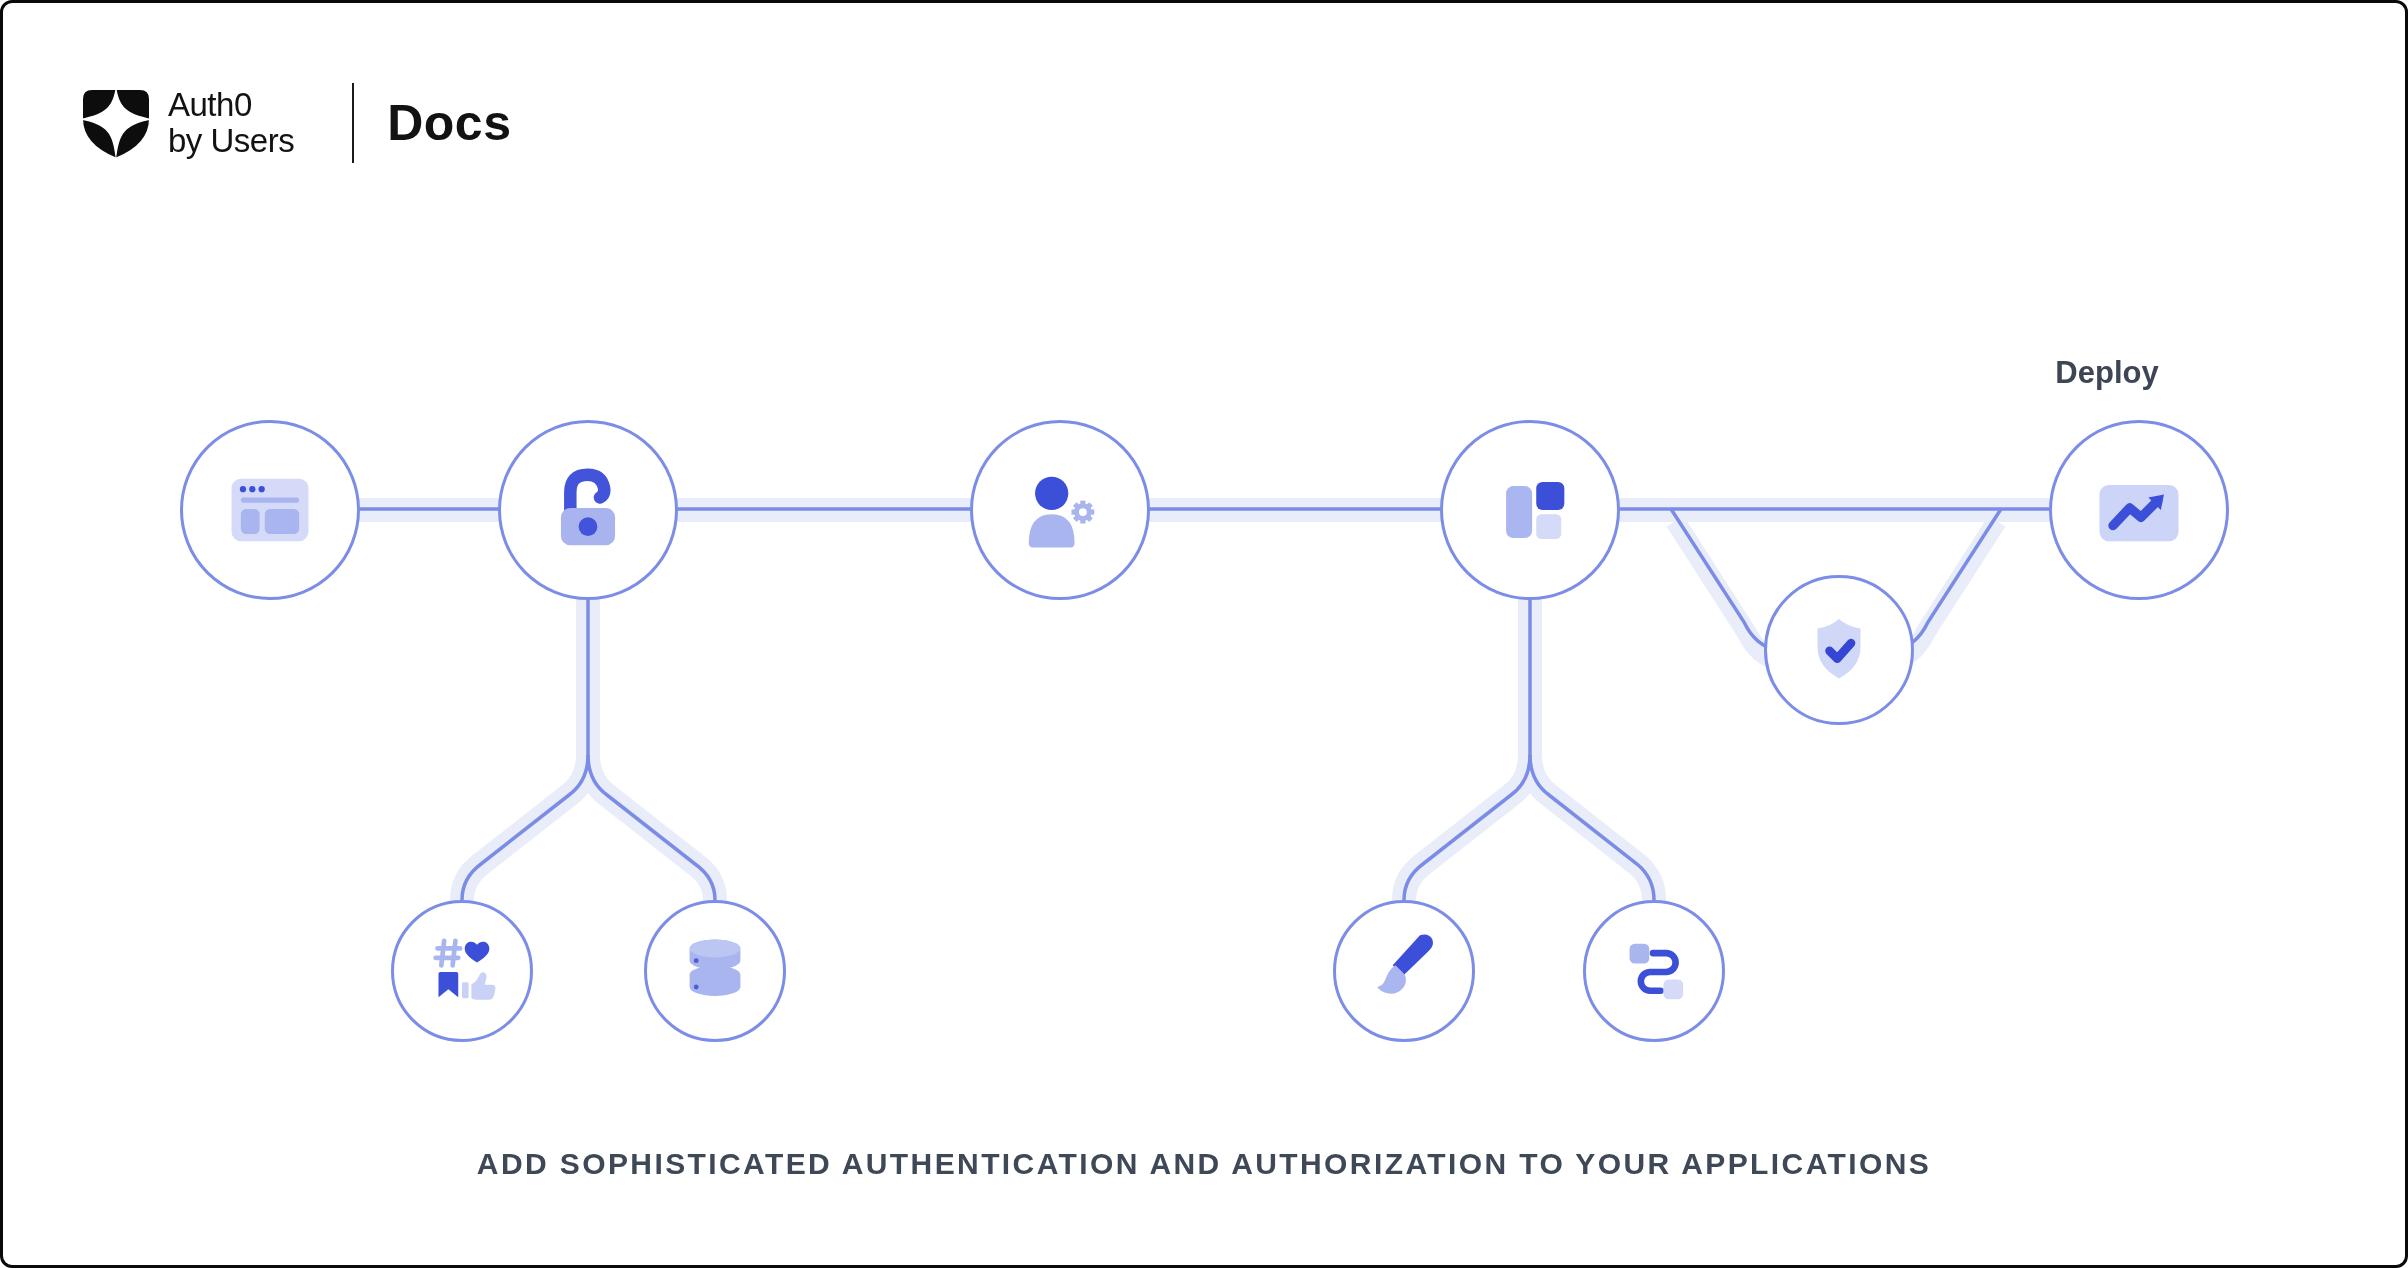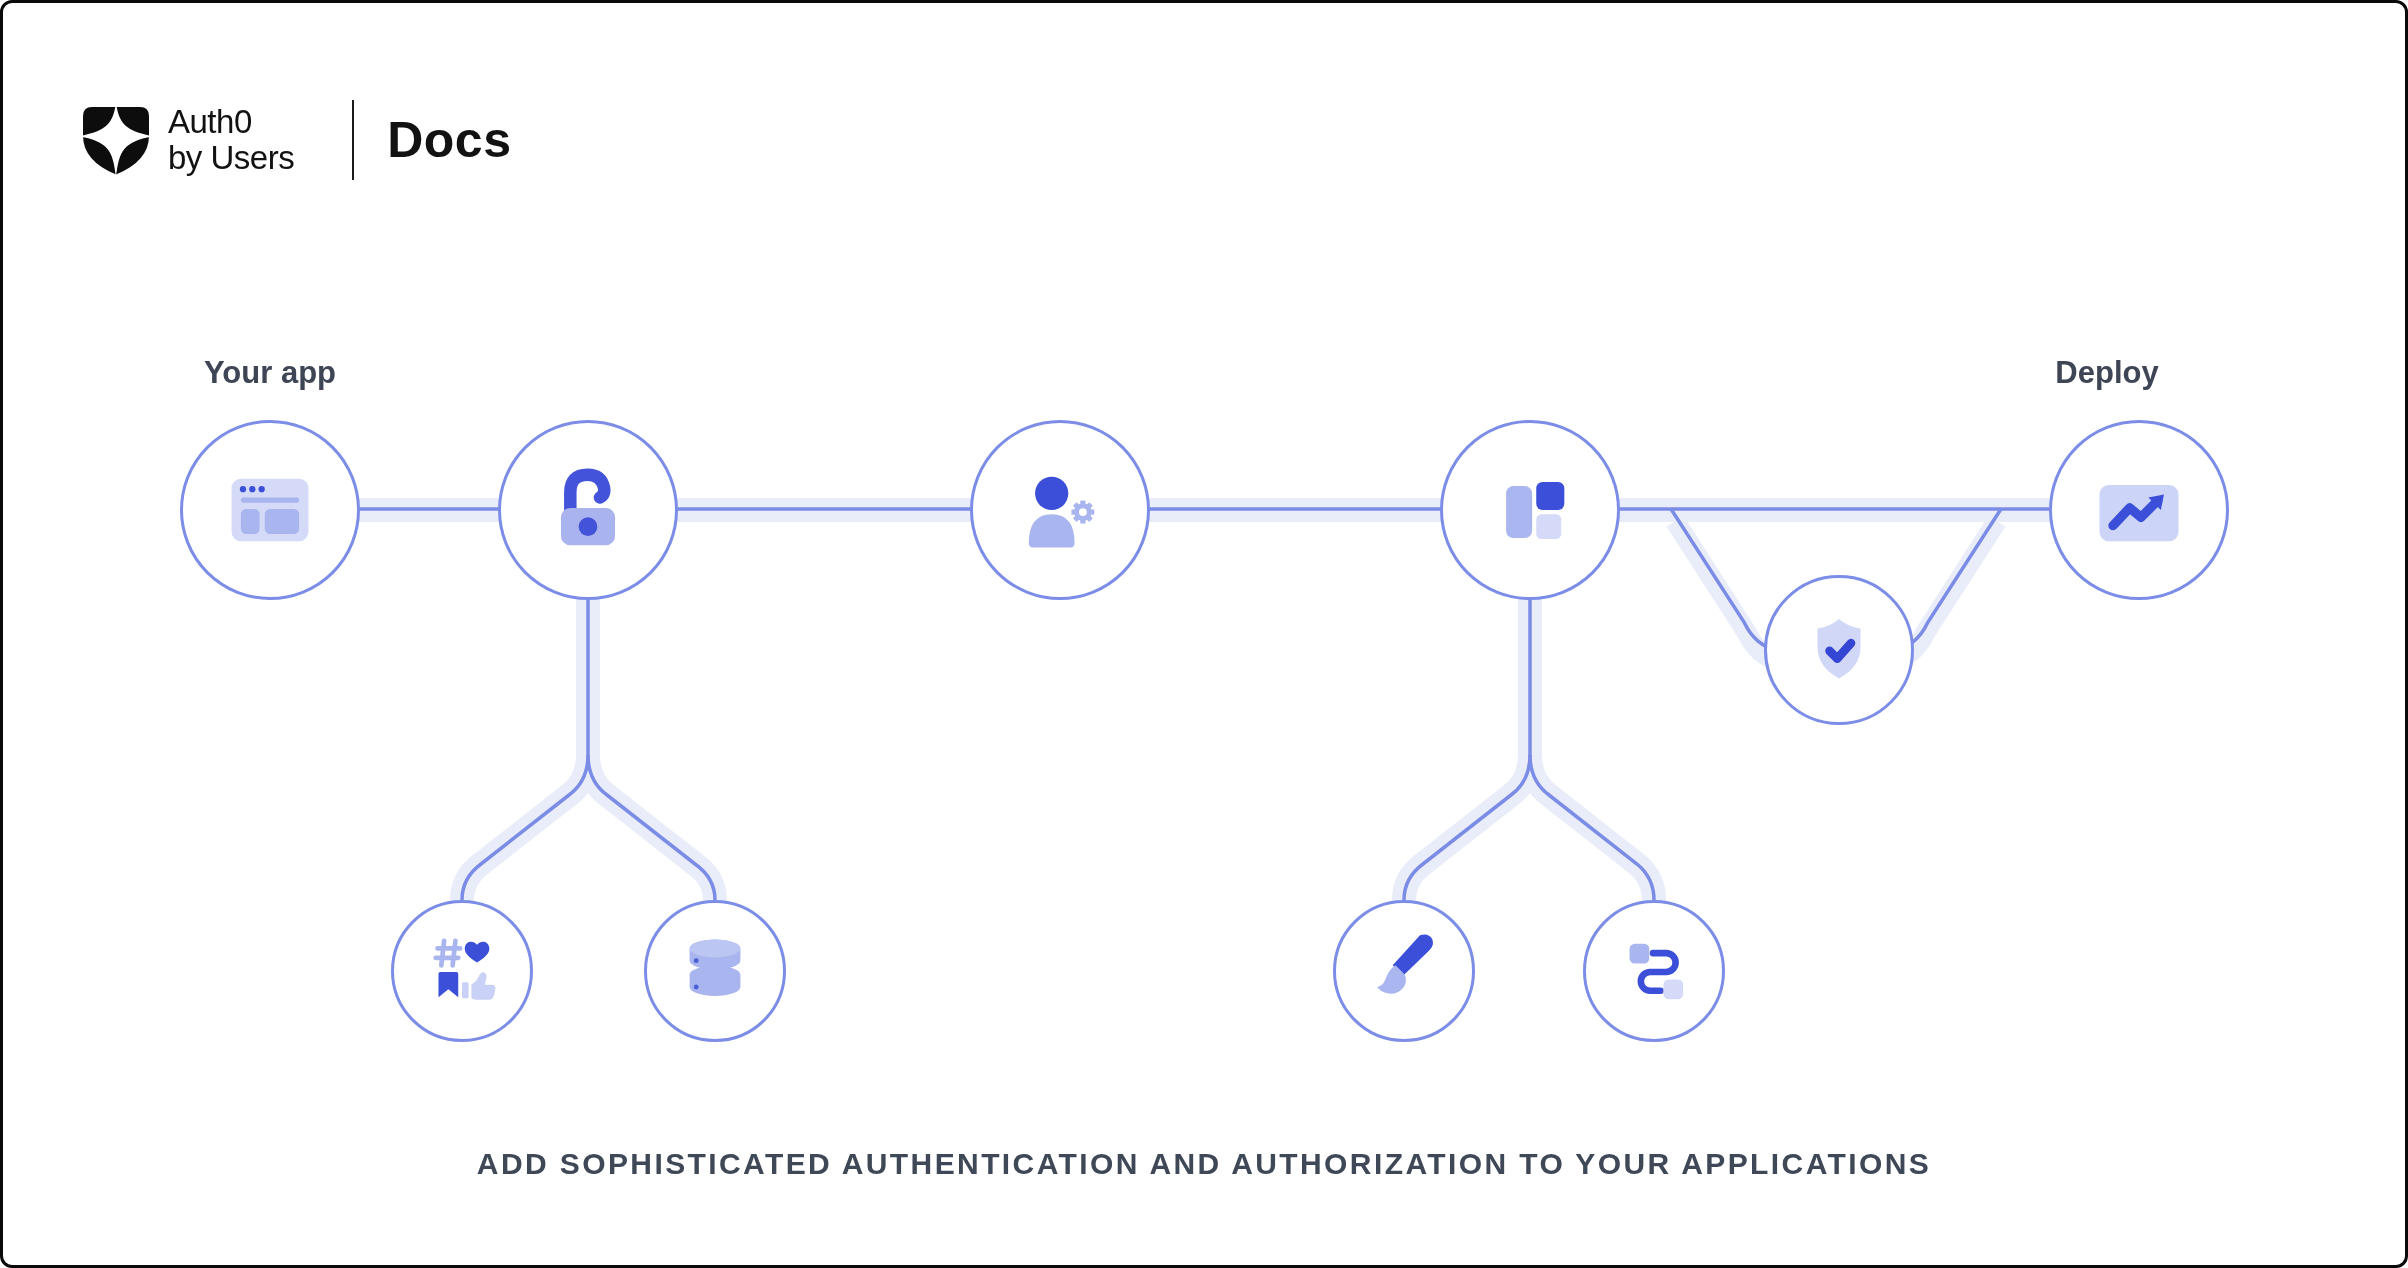--- a/index.html
+++ b/index.html
@@ -7,21 +7,21 @@
     position:relative;
     width:2408px;height:1268px;
     background:#ffffff;
     border:3px solid #0a0a0a;
     border-radius:12px;
     box-sizing:border-box;
     overflow:hidden;
     font-family:"Liberation Sans", sans-serif;
   }
   
-  .logo-row{position:absolute;left:77px;top:80px;display:flex;align-items:center;margin-top:17px;}
+  .logo-row{position:absolute;left:77px;top:80px;display:flex;align-items:center;}
   .logo-mark{width:72px;height:78px;}
   .brand-text{margin-left:16px;color:#121212;font-weight:500;font-size:33px;line-height:36px;letter-spacing:-0.5px;}
   .logo-divider{width:2px;height:80px;background:#1b1b1b;margin-left:58px;}
   .product-name{margin-left:33px;color:#121212;font-weight:700;font-size:50px;letter-spacing:0.5px;text-align:center;}
   
   .connector-layer{position:absolute;left:0;top:0;width:2408px;height:1268px;}
   .node{
     position:absolute;background:#ffffff;
     border:3px solid #7c8de8;border-radius:50%;
     box-sizing:border-box;
@@ -78,21 +78,20 @@
       <path d="M267 506 H2136"></path>
       <path d="M585 507 V752 Q585 778 566 792 L478 861 Q459 875 459 897 V968"></path>
       <path d="M585 752 Q585 778 604 792 L692 861 Q712 875 712 897 V968"></path>
       <path d="M1527 507 V752 Q1527 778 1508 792 L1420 861 Q1401 875 1401 897 V968"></path>
       <path d="M1527 752 Q1527 778 1546 792 L1634 861 Q1651 875 1651 897 V968"></path>
       <path d="M1668 506 L1741 619 Q1753 645 1780 649 L1812 650"></path>
       <path d="M1998 506 L1925 619 Q1913 645 1886 649 L1860 650"></path>
     </g>
   </svg>
 
-  <div class="node-label" style="left:87px">Your app</div>
   <div class="node-label" style="left:1924px">Deploy</div>
 
   <div class="node node-main" style="left:177px">
     <svg class="icon-main" viewBox="0 0 100 100">
       <rect x="13" y="20" width="74" height="60" rx="9" fill="#d4daf7"></rect>
       <g fill="#3c4fd9">
         <circle cx="24" cy="30" r="3"></circle>
           <circle cx="33" cy="30" r="3"></circle>
           <circle cx="42" cy="30" r="3"></circle>
       </g>

